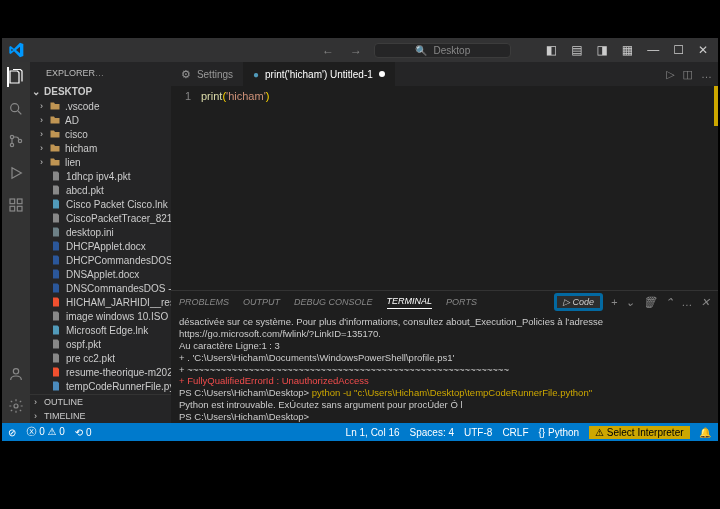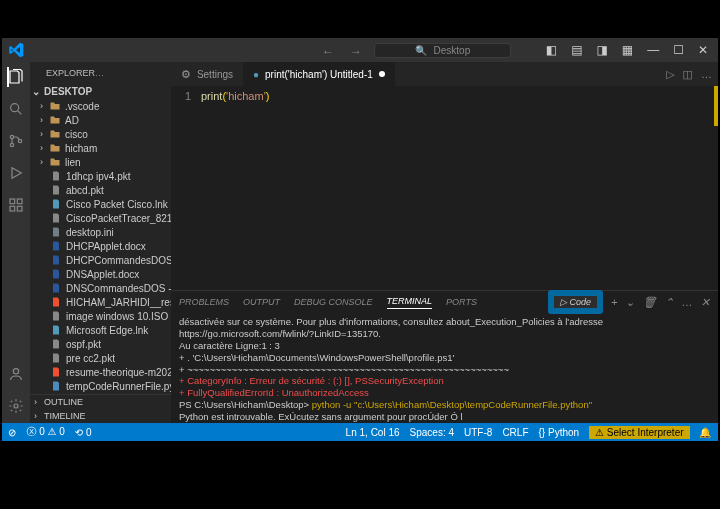--- a/index.html
+++ b/index.html
@@ -45,21 +45,21 @@
 .gutter { width: 30px; text-align: right; padding-right: 10px; color: #858585; }
 .code { flex: 1; color: #d4d4d4; }
 .code .fn { color: #dcdcaa; }
 .code .paren { color: #ffd700; }
 .code .str { color: #ce9178; }
 .panel { height: 133px; background: #1e1e1e; border-top: 1px solid #333; display: flex; flex-direction: column; }
 .panel-tabs { height: 22px; display: flex; align-items: center; font-size: 9px; color: #888; padding: 0 8px; gap: 14px; text-transform: uppercase; font-style: italic; }
 .panel-tabs span { cursor: pointer; }
 .panel-tabs span.active { color: #fff; border-bottom: 1px solid #fff; padding-bottom: 2px; }
 .panel-tabs .pt-right { margin-left: auto; display: flex; gap: 8px; align-items: center; text-transform: none; }
-.panel-tabs .pt-right .codebtn { border: 6px solid #0369a1; background: #2d2d2d; padding: 1px 6px; border-radius: 3px; font-size: 9px; color: #ccc; display: flex; gap: 4px; }
+.panel-tabs .pt-right .codebtn { border: 3px solid #0369a1; background: #2d2d2d; padding: 1px 6px; border-radius: 3px; font-size: 9px; color: #ccc; display: flex; gap: 4px; }
 .panel-tabs .pt-right .picon { cursor: pointer; font-size: 11px; }
 .terminal { flex: 1; padding: 3px 8px; font-family: Consolas, monospace; font-size: 9.5px; line-height: 1.25; color: #ccc; overflow: hidden; }
 .terminal .txt-white { color: #ccc; }
 .terminal .txt-red { color: #f14c4c; }
 .terminal .txt-yellow { color: #cca700; }
 .statusbar { height: 18px; background: #007acc; display: flex; align-items: center; color: #fff; font-size: 10px; padding: 0 6px; gap: 10px; }
 .statusbar .sb-item { cursor: pointer; }
 .statusbar .sb-right { margin-left: auto; display: flex; gap: 10px; align-items: center; }
 .statusbar .sb-warn { background: #cca700; color: #000; padding: 1px 6px; display: flex; align-items: center; gap: 4px; }
 .minimap-bar { position: absolute; right: 0; top: 48px; width: 4px; height: 40px; background: #cca700; }
@@ -383,21 +383,20 @@
               <span class="picon">…</span>
               <span class="picon">✕</span>
             </div>
           </div>
         <div class="terminal" id="terminal">
             <div class="txt-white">désactivée sur ce système. Pour plus d'informations, consultez about_Execution_Policies à l'adresse</div>
             <div class="txt-white">https://go.microsoft.com/fwlink/?LinkID=135170.</div>
             <div class="txt-white">Au caractère Ligne:1 : 3</div>
             <div class="txt-white">+ . 'C:\Users\Hicham\Documents\WindowsPowerShell\profile.ps1'</div>
             <div class="txt-white">+   ~~~~~~~~~~~~~~~~~~~~~~~~~~~~~~~~~~~~~~~~~~~~~~~~~~~~~~~~~~</div>
-            <div class="txt-red">    + CategoryInfo          : Erreur de sécurité : (:) [], PSSecurityException</div>
             <div class="txt-red">    + FullyQualifiedErrorId : UnauthorizedAccess</div>
             <div><span class="txt-white">PS C:\Users\Hicham\Desktop&gt; </span><span class="txt-yellow">python -u "c:\Users\Hicham\Desktop\tempCodeRunnerFile.python"</span></div>
             <div class="txt-white">Python est introuvable. ExÚcutez sans argument pour procÚder Ó l</div>
             <div class="txt-white">PS C:\Users\Hicham\Desktop&gt;</div>
           </div>
       </div>
     </div>
   </div>
 
   <div class="statusbar">

